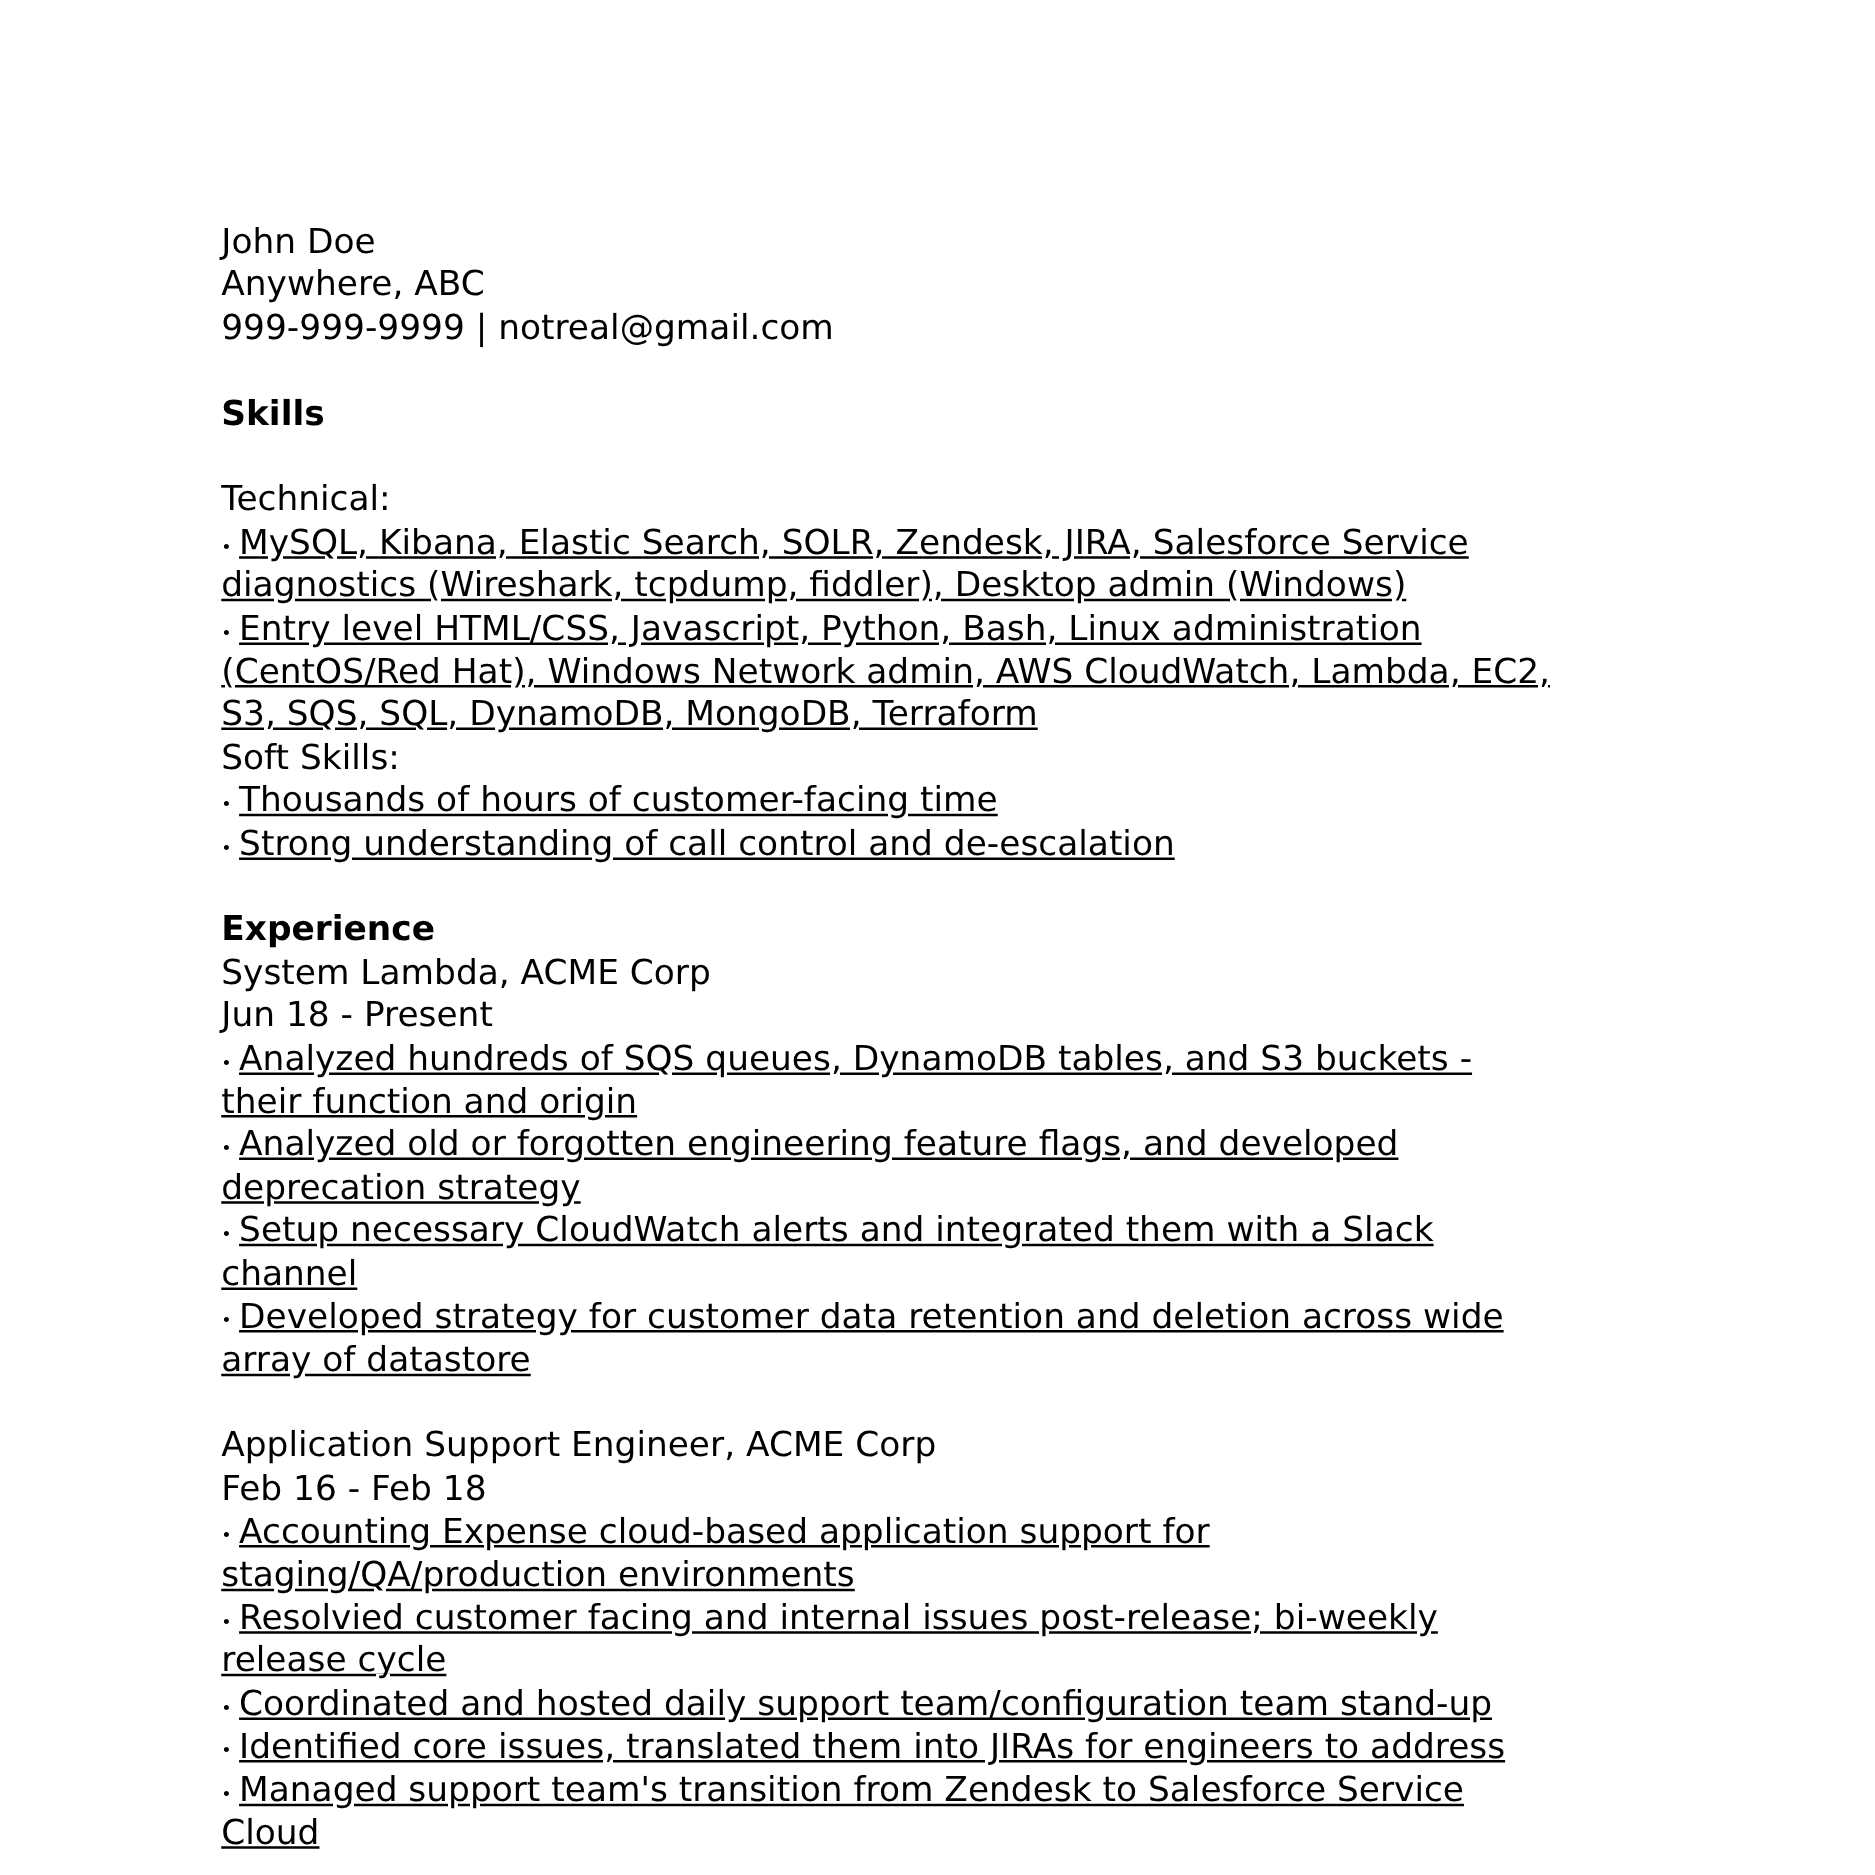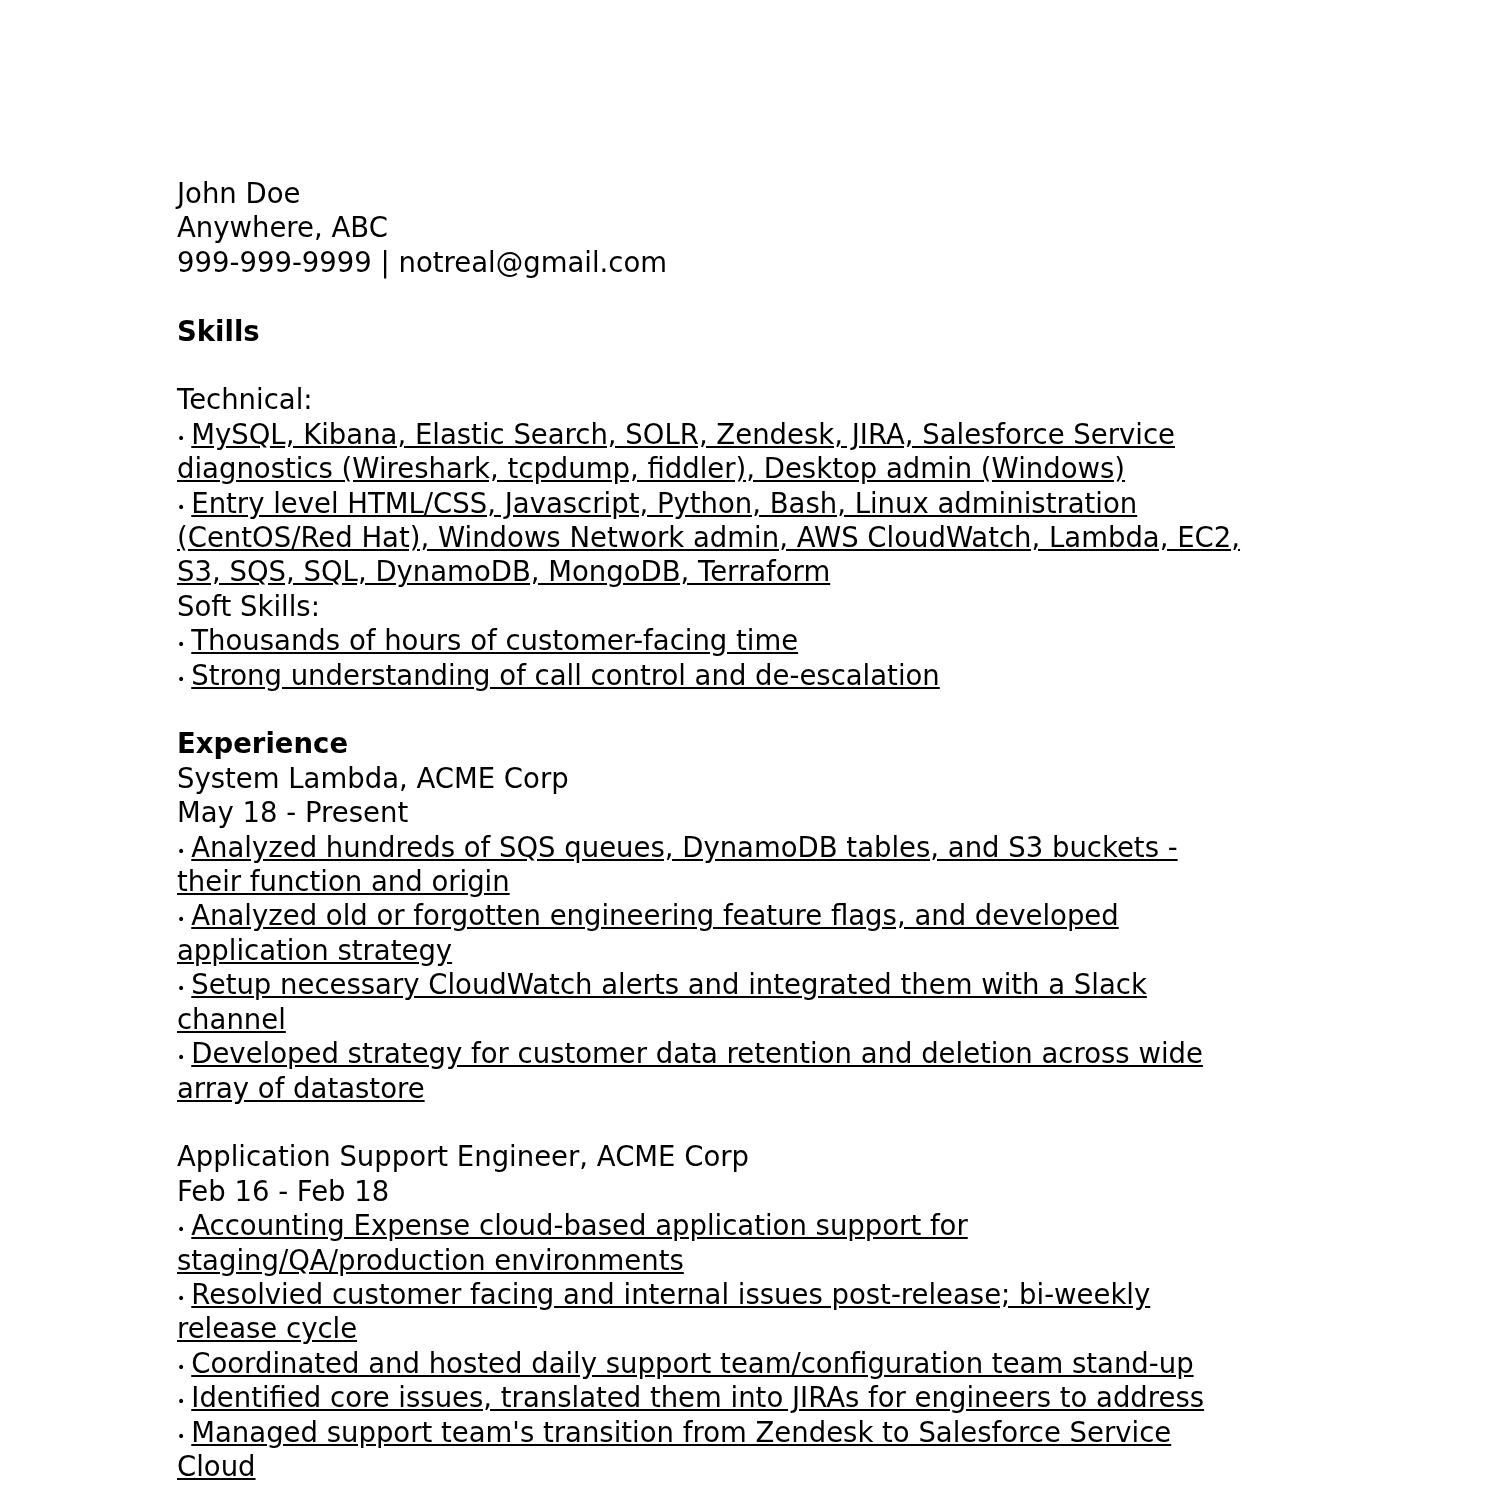--- a/index.html
+++ b/index.html
@@ -83,28 +83,28 @@
     <div class="line"><span class="bullet">•</span><span>Strong understanding of call control and de-escalation</span></div>
   </section>
 
   <div class="blank"></div>
 
   <section>
     <div class="heading">Experience</div>
 
     <div>
       <div>System Lambda, ACME Corp</div>
-      <div>May 18 - Present</div>
+      <div>Jun 18 - Present</div>
       <div class="item">
         <div class="line"><span class="bullet">•</span><span>Analyzed hundreds of SQS queues, DynamoDB tables, and S3 buckets -</span></div>
         <div class="line">their function and origin</div>
       </div>
       <div class="item">
         <div class="line"><span class="bullet">•</span><span>Analyzed old or forgotten engineering feature flags, and developed</span></div>
-        <div class="line">application strategy</div>
+        <div class="line">deprecation strategy</div>
       </div>
       <div class="item">
         <div class="line"><span class="bullet">•</span><span>Setup necessary CloudWatch alerts and integrated them with a Slack</span></div>
         <div class="line">channel</div>
       </div>
       <div class="item">
         <div class="line"><span class="bullet">•</span><span>Developed strategy for customer data retention and deletion across wide</span></div>
         <div class="line">array of datastore</div>
       </div>
     </div>

